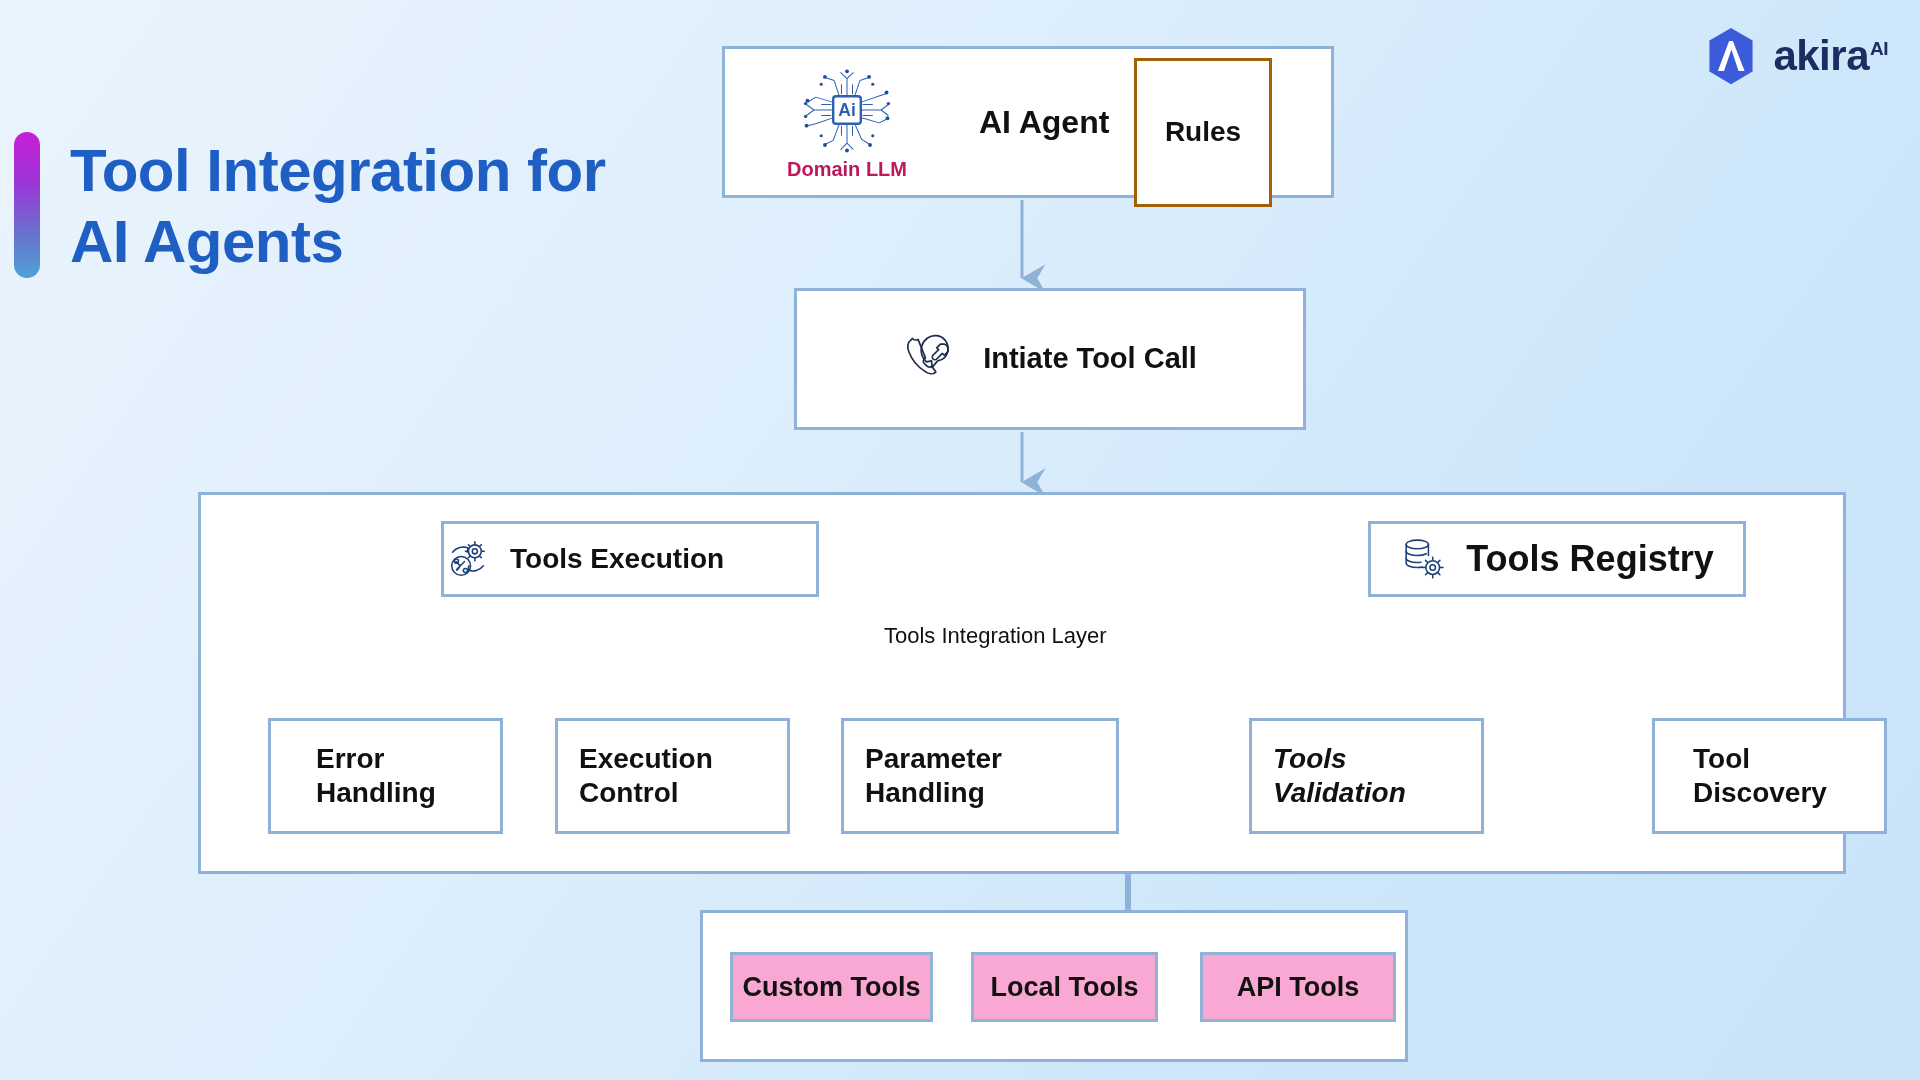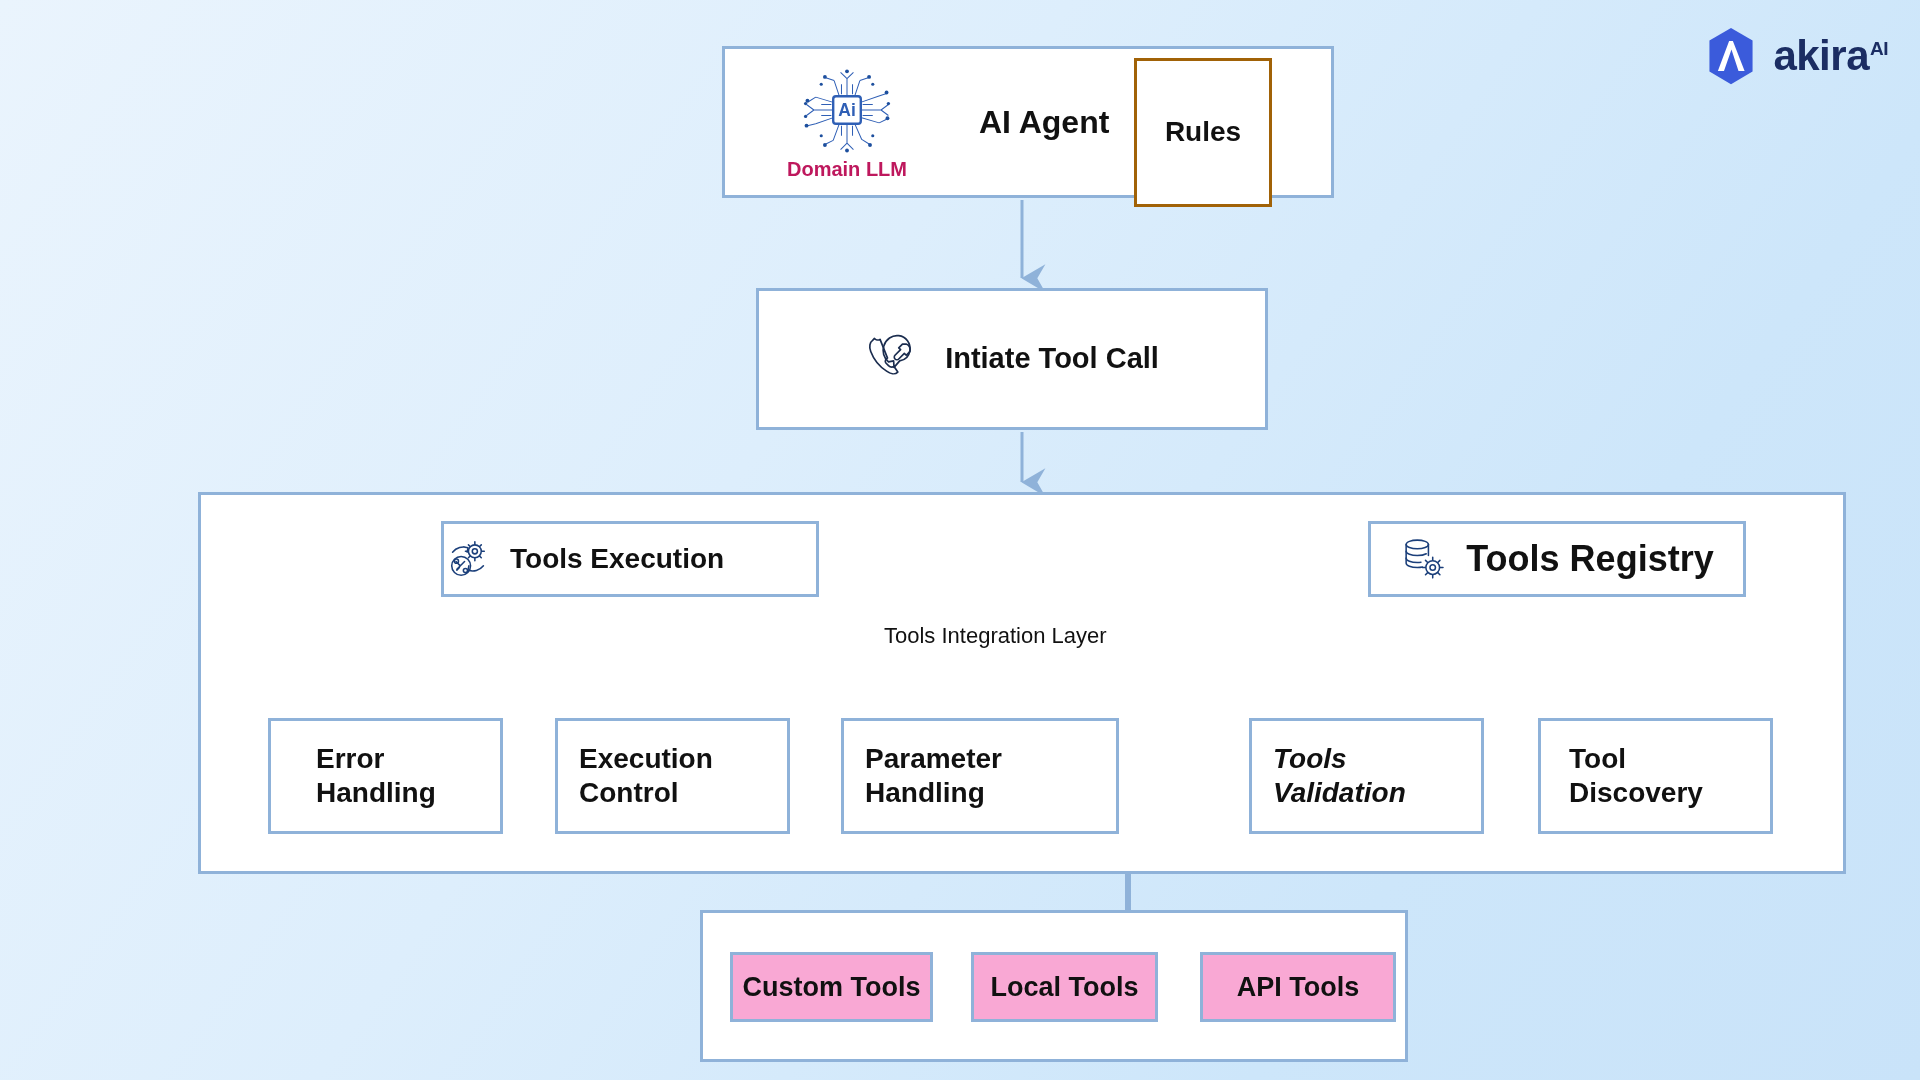--- a/index.html
+++ b/index.html
@@ -131,21 +131,21 @@
     background: #fff;
     border: 3px solid #a16207;
     display: flex;
     align-items: center;
     justify-content: center;
   }
   #rules-box .box-title { font-size: 28px; }
 
   
   #intiate-box {
-    left: 756px;
+    left: 794px;
     top: 288px;
     width: 512px;
     height: 142px;
     justify-content: center;
     gap: 20px;
   }
   #intiate-box .box-title { font-size: 29px; }
 
   
   #layer-box {
@@ -193,21 +193,21 @@
     width: 235px;
     height: 116px;
     padding-left: 21px;
     align-items: center;
   }
   .leaf .box-title { font-size: 28px; }
   #leaf-error     { left: 268px; padding-left: 45px; }
   #leaf-exec      { left: 555px; }
   #leaf-param     { left: 841px; width: 278px; }
   #leaf-valid     { left: 1249px; font-style: italic; }
-  #leaf-discovery { left: 1538px; padding-left: 28px; }
+  #leaf-discovery { left: 1652px; padding-left: 38px; }
 
   
   #tools-box {
     position: absolute;
     left: 700px;
     top: 910px;
     width: 708px;
     height: 152px;
     background: #ffffff;
     border: 3px solid #8fb2d9;
@@ -235,20 +235,25 @@
     pointer-events: none;
   }
 
   .icon { flex: none; display: block; }
 </style>
 </head>
 <body>
 
 <div class="stage">
 
+  <div class="title-wrap">
+    <div class="accent-bar"></div>
+    <div class="title-text">Tool Integration for
+AI Agents</div>
+  </div>
 
   <div class="logo">
     <svg class="logo-mark" viewBox="0 0 64 64">
       <path d="M32 2 L55 15.5 L55 48.5 L32 62 L9 48.5 L9 15.5 Z" fill="#3b5bdb"></path>
       <path d="M30 16 L18 48 L24.5 48 L32.5 25 L40 48 L46.5 48 L34 16 Z" fill="#ffffff"></path>
       <path d="M32.5 30 L32.5 48 L38 48 Z" fill="#3b5bdb" opacity="0.55"></path>
     </svg>
     <div class="logo-text"><span>akira</span><span class="logo-sup">AI</span></div>
   </div>
 

